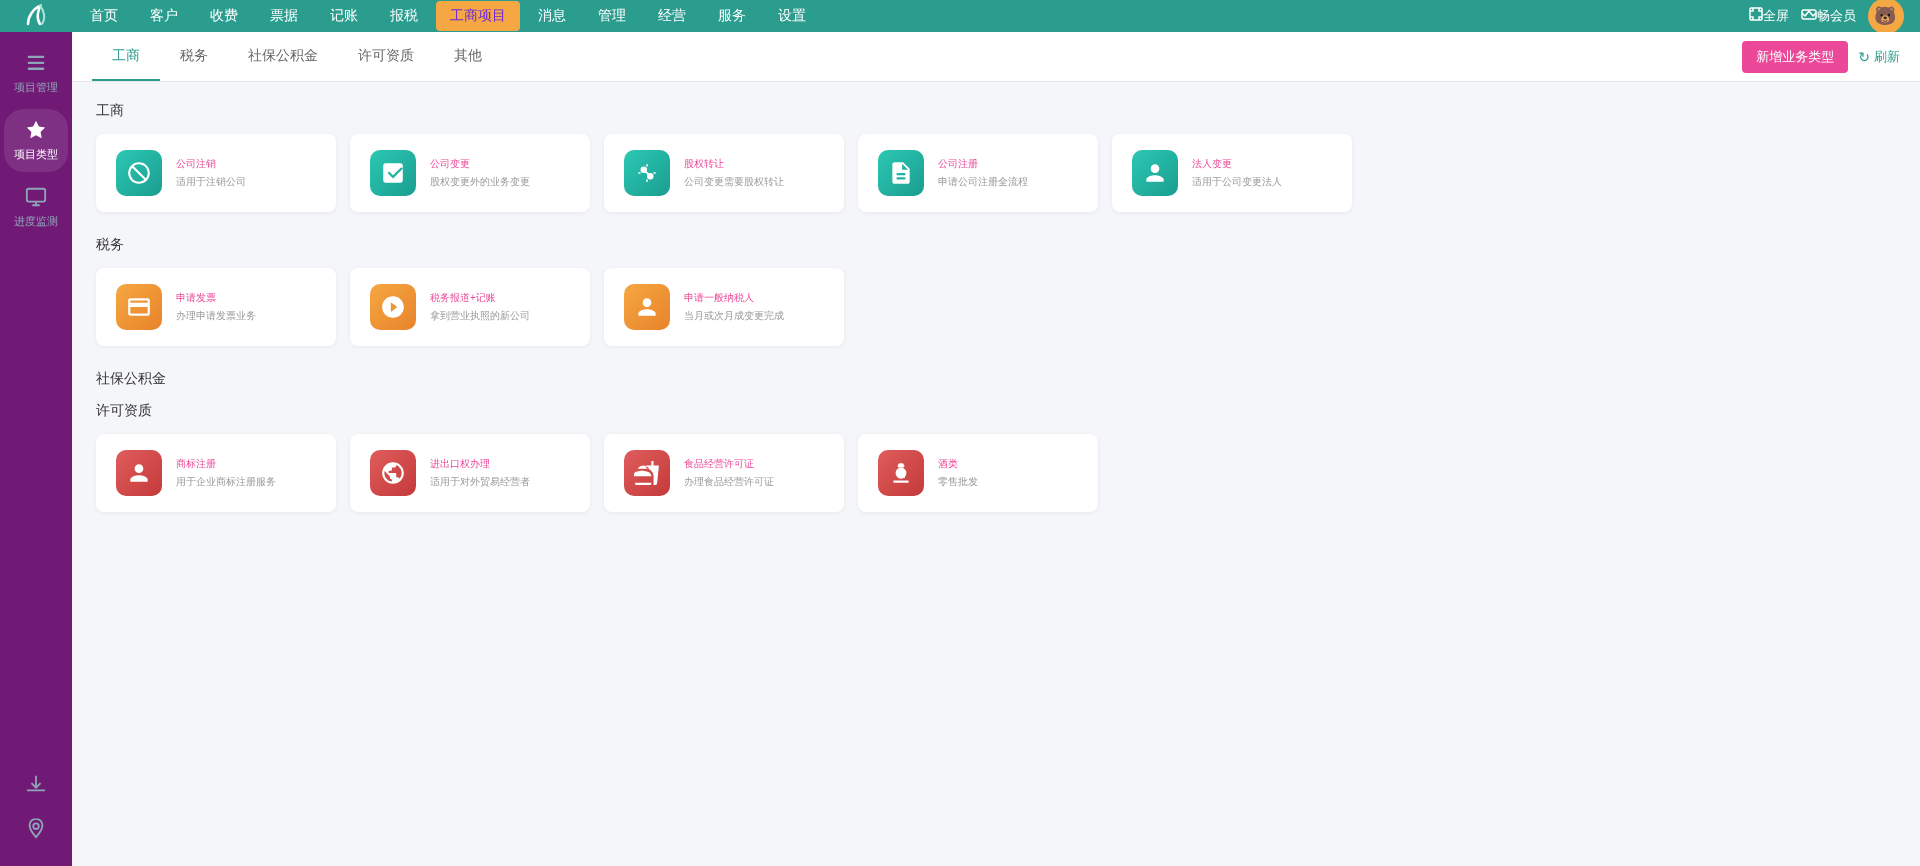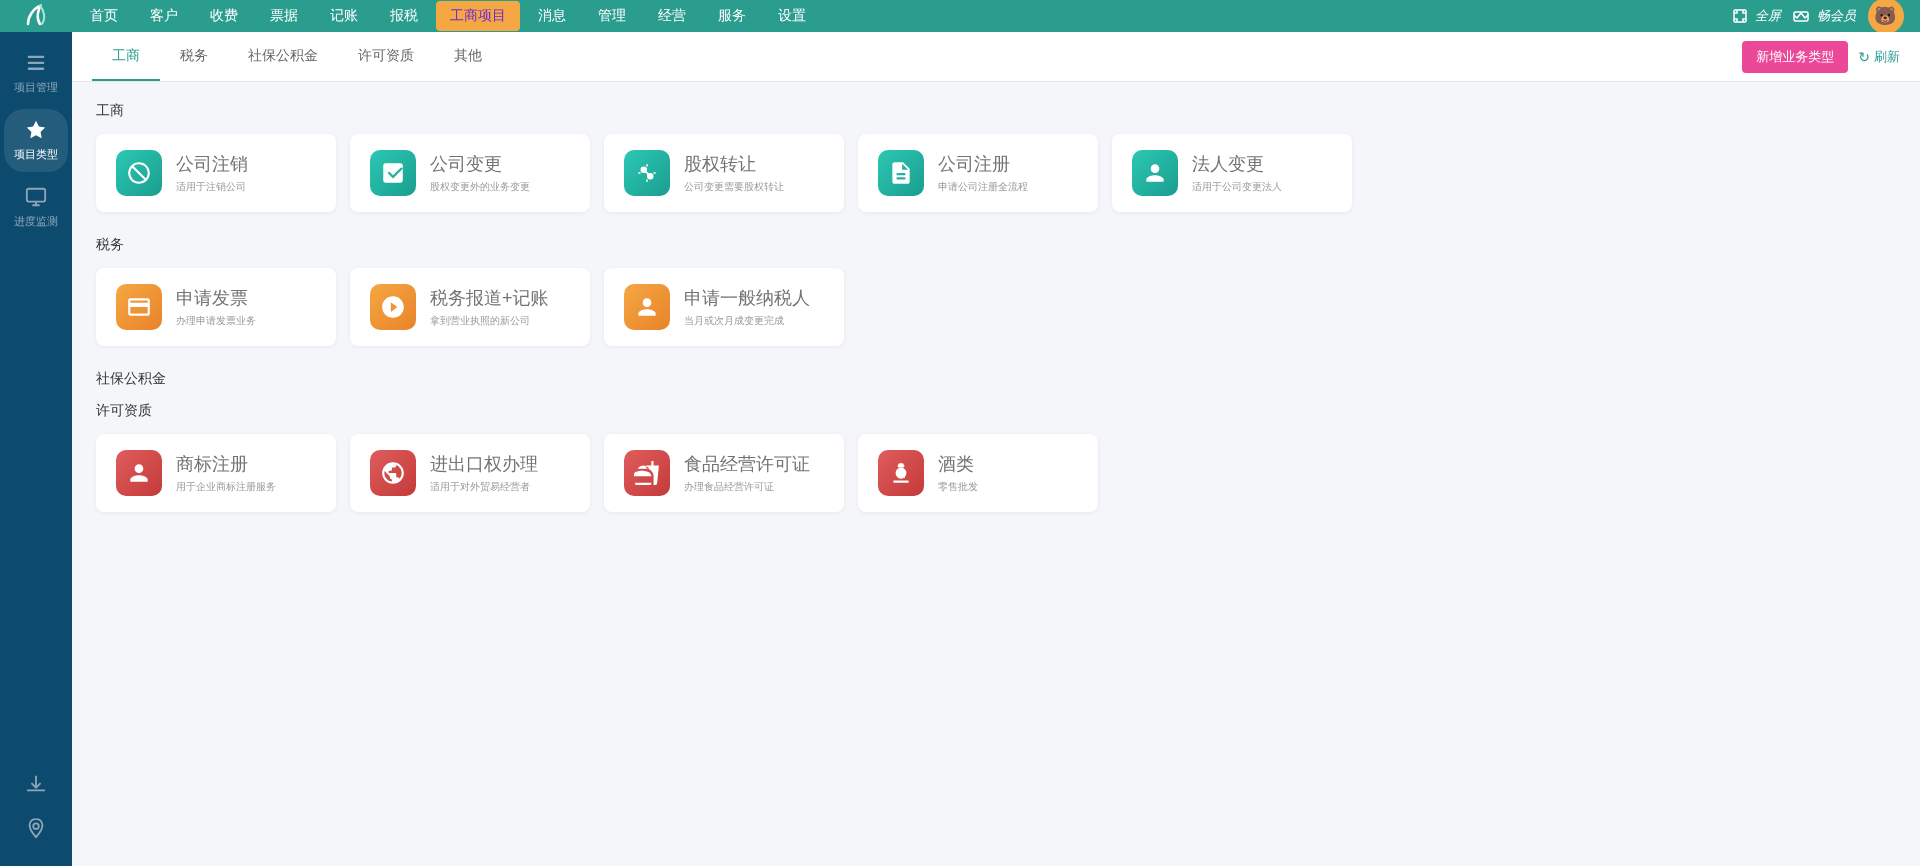--- a/index.html
+++ b/index.html
@@ -44,25 +44,23 @@
     }
     .top-nav-right {
       display: flex;
       align-items: center;
       gap: 12px;
       color: #fff;
       font-size: 13px;
     }
     .top-nav-right-item {
       display: flex;
-      align-items: center;
-      gap: 8px;
+      gap: 0;
       cursor: pointer;
       white-space: nowrap;
-      font-style: italic;
     }
     .mascot {
       width: 36px;
       height: 36px;
       background: #f4a742;
       border-radius: 50%;
       display: flex;
       align-items: center;
       justify-content: center;
       font-size: 18px;
@@ -71,21 +69,21 @@
     
     .main-layout {
       display: flex;
       flex: 1;
       overflow: hidden;
     }
 
     
     .left-sidebar {
       width: 72px;
-      background: #0c4a6e;
+      background: #701a75;
       display: flex;
       flex-direction: column;
       align-items: center;
       padding: 10px 7px;
       flex-shrink: 0;
     }
     .sidebar-item {
       display: flex;
       flex-direction: column;
       align-items: center;
@@ -222,21 +220,21 @@
       display: flex;
       align-items: center;
       justify-content: center;
       flex-shrink: 0;
     }
     .card-icon svg { width: 26px; height: 26px; fill: #fff; }
     .card-icon.teal { background: linear-gradient(135deg, #2cc8b4, #1a9d8f); }
     .card-icon.orange { background: linear-gradient(135deg, #f5a742, #e8832a); }
     .card-icon.red { background: linear-gradient(135deg, #e05c5c, #c43a3a); }
     .card-text { display: flex; flex-direction: column; gap: 4px; }
-    .card-title { font-size: 18px; color: #737373; font-weight: 500; }
+    .card-title { font-size: 10px; color: #ec4899; font-weight: 500; }
     .card-desc { font-size: 10px; color: #999; line-height: 1.4; }
 
     
     .page-content::-webkit-scrollbar { width: 8px; }
     .page-content::-webkit-scrollbar-track { background: #f0f0f0; }
     .page-content::-webkit-scrollbar-thumb { background: #ccc; border-radius: 4px; }
   </style>
 </head>
 <body>
 

